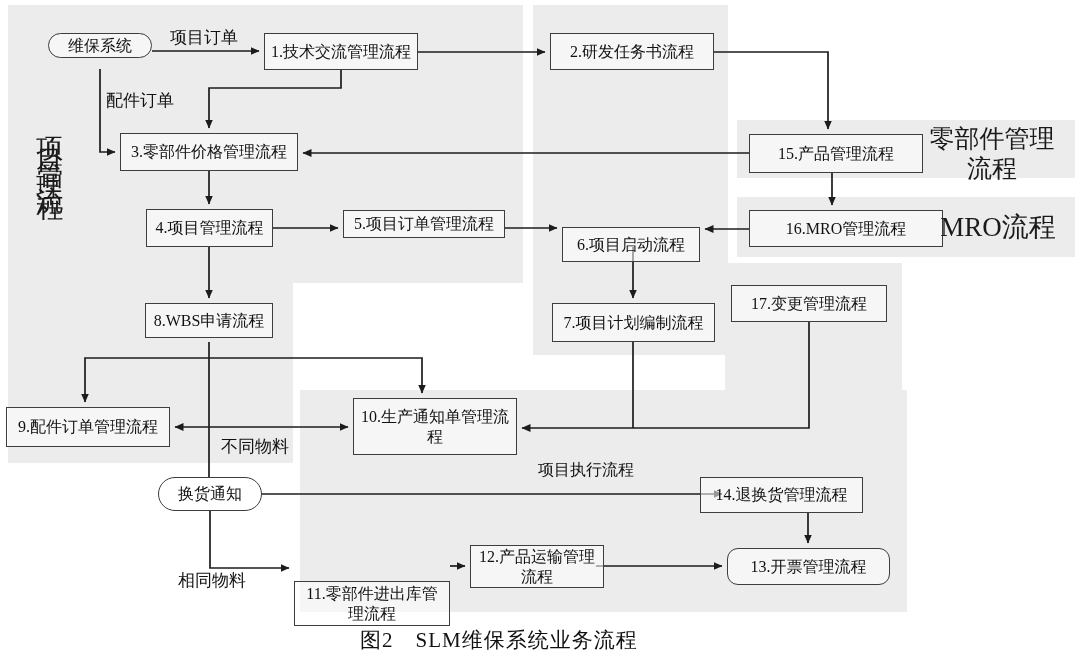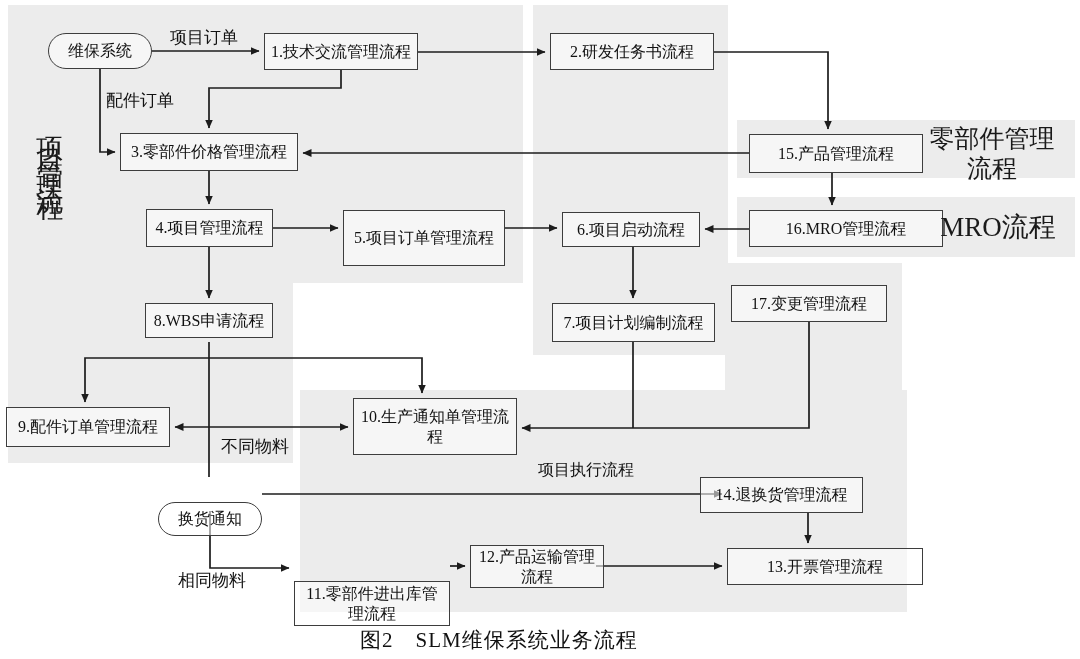--- a/index.html
+++ b/index.html
@@ -75,39 +75,39 @@
   <polyline points="260,427 348,427" marker-end="url(#arr)"></polyline>
   <polyline points="633,342 633,428"></polyline>
   <polyline points="809,322 809,428 522,428" marker-end="url(#arr)"></polyline>
   <polyline points="210,511 210,568 289,568" marker-end="url(#arr)"></polyline>
   <polyline points="262,494 722,494" marker-end="url(#arr)"></polyline>
   <polyline points="450,566 465,566" marker-end="url(#arr)"></polyline>
   <polyline points="596,566 722,566" marker-end="url(#arr)"></polyline>
   <polyline points="808,513 808,543" marker-end="url(#arr)"></polyline>
 </svg>
 
-<div class="node stadium" style="left:48px;top:33px;width:104px;height:36px;text-align:right;">维保系统</div>
+<div class="node stadium" style="left:48px;top:33px;width:104px;height:25px;text-align:right;">维保系统</div>
 <div class="node" style="left:264px;top:33px;width:154px;height:37px;">1.技术交流管理流程</div>
 <div class="node" style="left:550px;top:33px;width:164px;height:37px;">2.研发任务书流程</div>
 <div class="node" style="left:120px;top:133px;width:178px;height:38px;">3.零部件价格管理流程</div>
 <div class="node" style="left:146px;top:209px;width:127px;height:38px;">4.项目管理流程</div>
-<div class="node" style="left:343px;top:210px;width:162px;height:56px;">5.项目订单管理流程</div>
-<div class="node" style="left:562px;top:212px;width:138px;height:35px;">6.项目启动流程</div>
+<div class="node" style="left:343px;top:210px;width:162px;height:28px;">5.项目订单管理流程</div>
+<div class="node" style="left:562px;top:227px;width:138px;height:35px;">6.项目启动流程</div>
 <div class="node" style="left:749px;top:134px;width:174px;height:39px;">15.产品管理流程</div>
 <div class="node" style="left:749px;top:210px;width:194px;height:37px;text-align:center;">16.MRO管理流程</div>
 <div class="node" style="left:552px;top:303px;width:163px;height:39px;">7.项目计划编制流程</div>
 <div class="node" style="left:145px;top:303px;width:128px;height:35px;">8.WBS申请流程</div>
 <div class="node" style="left:731px;top:285px;width:156px;height:37px;">17.变更管理流程</div>
 <div class="node" style="left:6px;top:407px;width:164px;height:40px;">9.配件订单管理流程</div>
 <div class="node" style="left:353px;top:398px;width:164px;height:57px;">10.生产通知单管理流程</div>
-<div class="node stadium" style="left:158px;top:477px;width:104px;height:34px;margin-top:25px;">换货通知</div>
+<div class="node stadium" style="left:158px;top:477px;width:104px;height:34px;">换货通知</div>
 <div class="node" style="left:700px;top:477px;width:163px;height:36px;">14.退换货管理流程</div>
 <div class="node" style="left:294px;top:545px;width:156px;height:45px;padding:18px 4px;margin-top:36px;">11.零部件进出库管理流程</div>
 <div class="node" style="left:470px;top:545px;width:134px;height:43px;padding:1px 8px;">12.产品运输管理流程</div>
-<div class="node" style="left:727px;top:548px;width:196px;height:37px;">13.开票管理流程</div>
+<div class="node" style="left:727px;top:548px;width:163px;height:37px;border-radius:11px;">13.开票管理流程</div>
 
 <div class="edge-label" style="left:166px;top:29px;width:76px;">项目订单</div>
 <div class="edge-label" style="left:102px;top:92px;width:76px;">配件订单</div>
 <div class="edge-label" style="left:219px;top:438px;width:72px;">不同物料</div>
 <div class="edge-label" style="left:176px;top:572px;width:72px;">相同物料</div>
 <div id="exec-flow-label">项目执行流程</div>
 
 <div class="zone-label" id="zone-label-left">项目管理流程</div>
 <div class="zone-label" id="zone-label-parts">零部件管理流程</div>
 <div class="zone-label" id="zone-label-mro">MRO流程</div>

